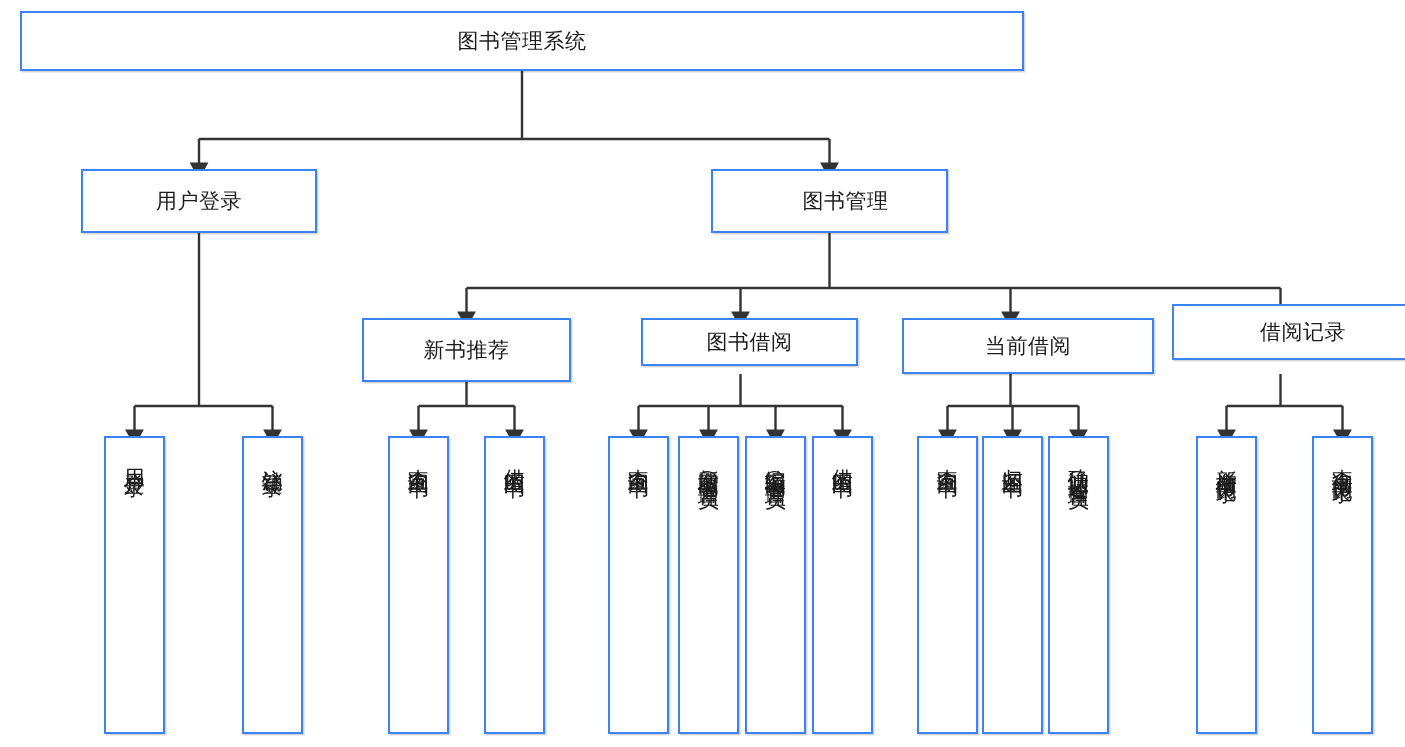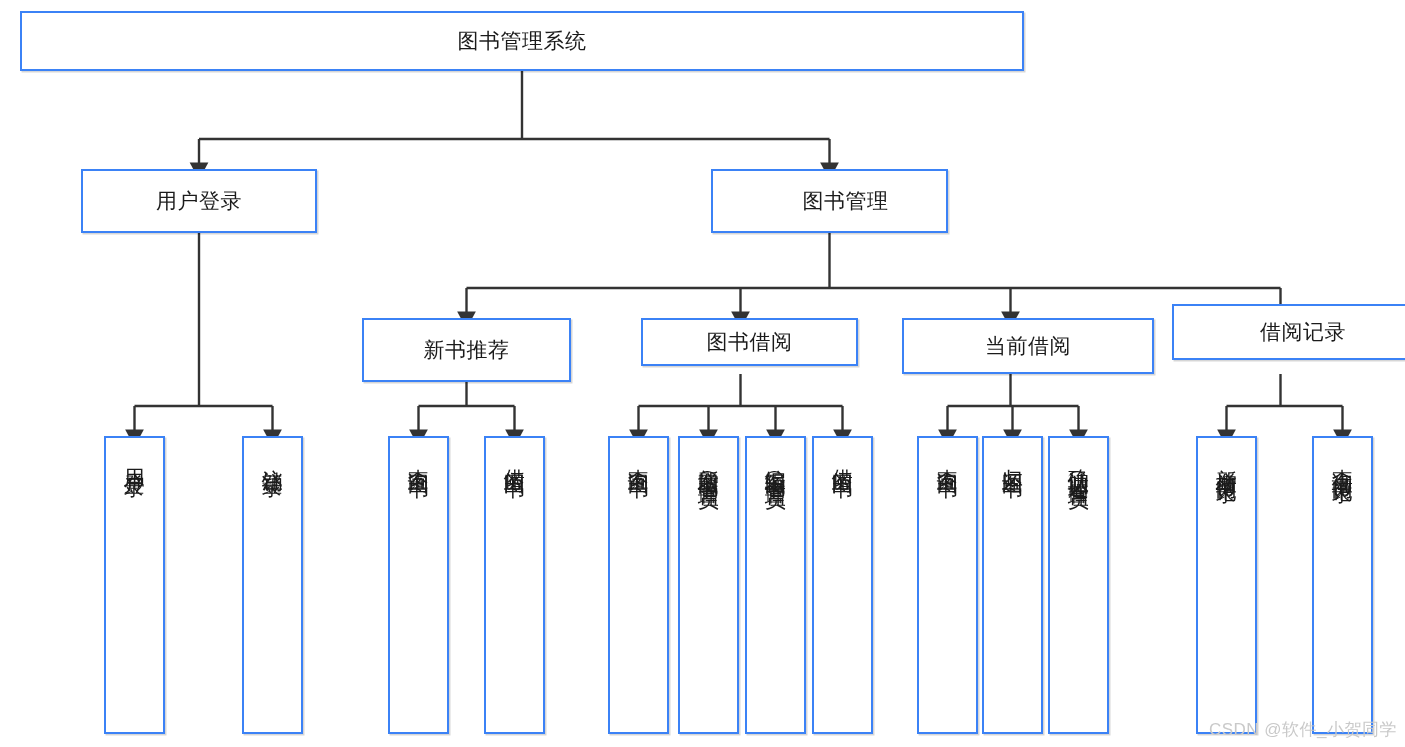--- a/index.html
+++ b/index.html
@@ -168,14 +168,13 @@
         <span class="node-label">确认归还（管理员）</span>
       </div>
       <div class="node vert" style="left: 1196px; top: 436px; width: 61px; height: 298px;">
         <span class="node-label">新增借阅记录</span>
       </div>
       <div class="node vert" style="left: 1312px; top: 436px; width: 61px; height: 298px;">
         <span class="node-label">查询借阅记录</span>
       </div>
     </div>
 
-  <div class="watermark">CSDN @软件_小贺同学</div>
 </div>
 
 </body></html>

